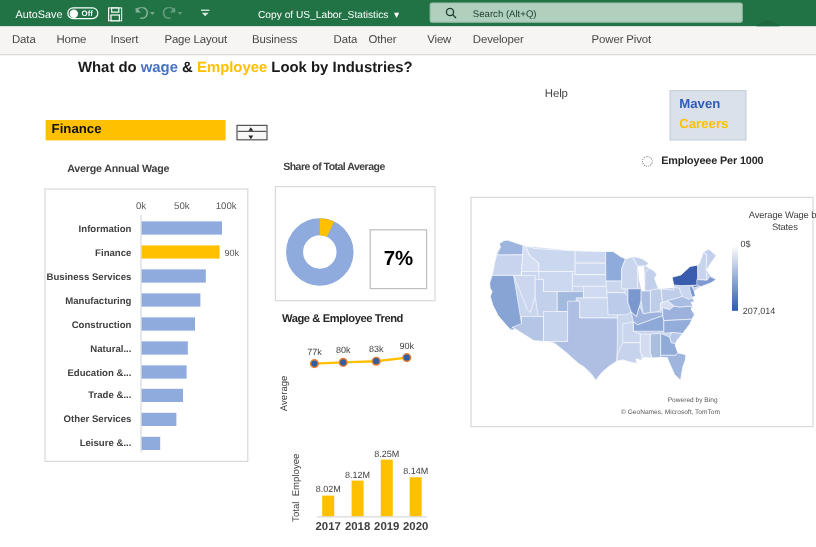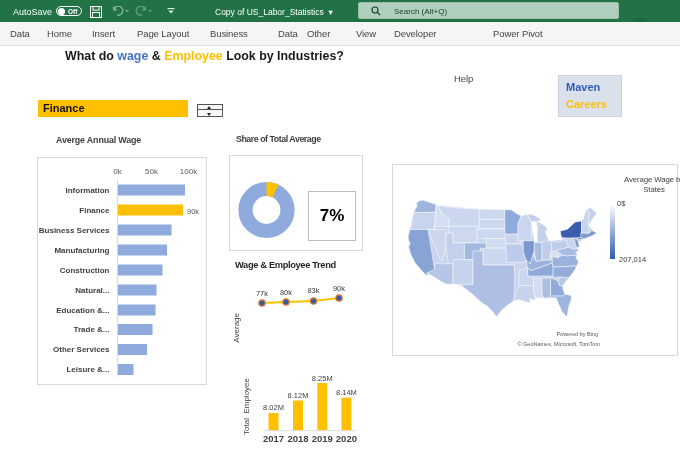--- a/index.html
+++ b/index.html
@@ -214,20 +214,24 @@
       <text x="33.5" y="72">2017</text>
       <text x="58" y="72">2018</text>
       <text x="82.3" y="72">2019</text>
       <text x="106.4" y="72">2020</text>
     </g>
   </svg>
   <div class="abs" style="left:242px;top:378px;width:14px;height:60px;">
     <div style="position:absolute;left:0;top:0;transform:rotate(-90deg) translate(-100%,0);transform-origin:0 0;font-size:8px;color:#404040;white-space:nowrap;">Total&nbsp; Employee</div>
   </div>
 
+  <div id="radio2" class="abs" style="width:130px;height:12px;">
+    <div class="rc"></div>
+    <div class="rlbl">Employeee Per 1000</div>
+  </div>
 
   <div id="mapbox" class="abs"></div>
   <svg class="abs" style="left:408px;top:200px;" width="190" height="117" viewBox="0 0 190 117">
 <path d="M12,0.5 L15,0 L37,7 L60,8.6 L95.9,9.6 L103,9.6 L109.5,14 L113.3,15.5 L119,13.8 L123,14.3 L127,15.5 L131.8,18.5 L132.5,20 L130,21.5 L133.5,23.5 L136.5,25.5 L139.5,28.5 L137.5,32 L140.5,40 L143,41 L153.4,41.7 L153.4,37.5 L152,31 L159.6,29 L167,22 L173.5,20.8 L175,19 L178,10 L182.7,7.5 L188.9,13 L184,20 L181,24.7 L183.5,29 L189,33 L184,36 L176,39 L170.5,42.5 L171.5,46.5 L169,48 L171,51.5 L168,52 L169.5,55 L168,57.5 L170.8,62 L168.8,66 L167,70 L160.9,78 L156,84 L154.8,88 L157,94 L163.6,95.5 L163.3,100 L161,106 L159.2,117 L154,112 L150,103 L148,98 L142.5,97.9 L135,98.5 L128,98 L126.7,100.5 L122,99 L123,103 L118,102 L111,100 L106,101 L100,105 L94,110 L88.4,117 L85,112 L79,106 L74,103 L64,94 L59,90 L54,86 L47,84.6 L37,84 L19,72.7 L17.8,75.2 L13,70 L7,63 L2.5,54 L0.5,47 L2,43 L0.3,40 L0,36 L2,30 L3,25 L4.3,18 L6,10 L9,6 L8,3 Z" fill="#c9d6ee"></path>
 <path d="M6,12.5 L9,6 L8,3 L12,0.5 L15,0 L28,4.5 L27.6,12.3 Z" fill="#9db4de" stroke="#ffffff" stroke-width="0.5" stroke-linejoin="round"></path>
 <path d="M6,12.5 L27.6,12.3 L26.5,29.5 L20,29.5 L1.7,29.5 L3,25 L4.3,18 Z" fill="#c8d4ee" stroke="#ffffff" stroke-width="0.5" stroke-linejoin="round"></path>
 <path d="M1.7,29.5 L20,29.5 L26.6,69.6 L26.8,73 L17.8,75.2 L13,70 L7,63 L2.5,54 L0.5,47 L2,43 L0.3,40 L0,36 Z" fill="#87a4d5" stroke="#ffffff" stroke-width="0.5" stroke-linejoin="round"></path>
 <path d="M20,29.5 L38,29.5 L38,47 L34,60.5 L31.5,58 Z" fill="#ccd7ef" stroke="#ffffff" stroke-width="0.5" stroke-linejoin="round"></path>
 <path d="M28,4.5 L30,5 L33.5,13 L41,19 L41,26.3 L26.5,26.3 L26.5,29.5 L26.5,26.3 L27.6,12.3 Z" fill="#d5def2" stroke="#ffffff" stroke-width="0.5" stroke-linejoin="round"></path>
 <path d="M30,5 L71.3,8.9 L71.3,26.3 L41,26.3 L41,19 L33.5,13 Z" fill="#cbd7ef" stroke="#ffffff" stroke-width="0.5" stroke-linejoin="round"></path>

